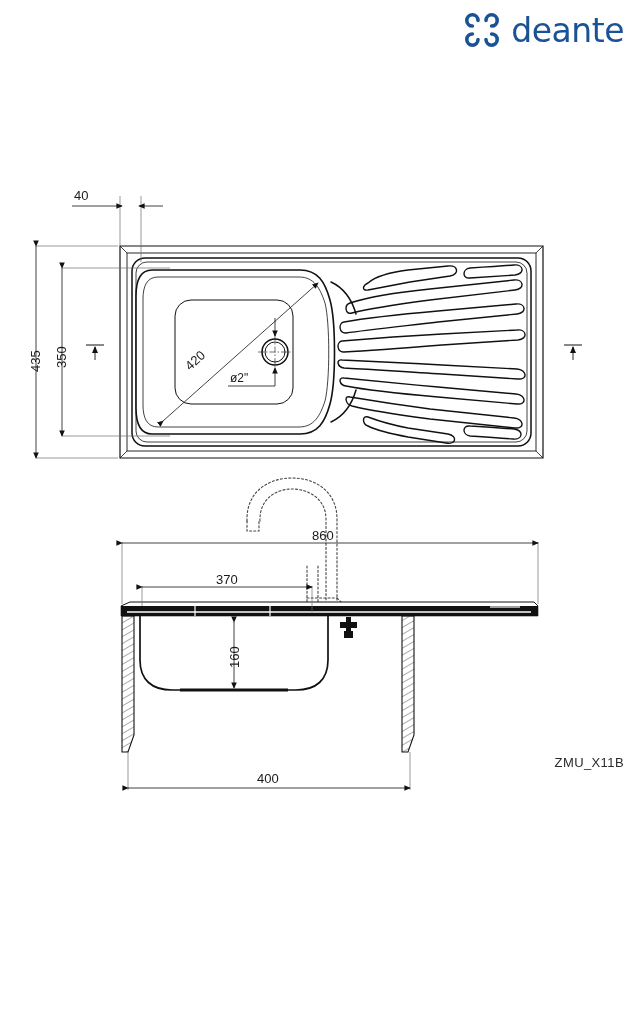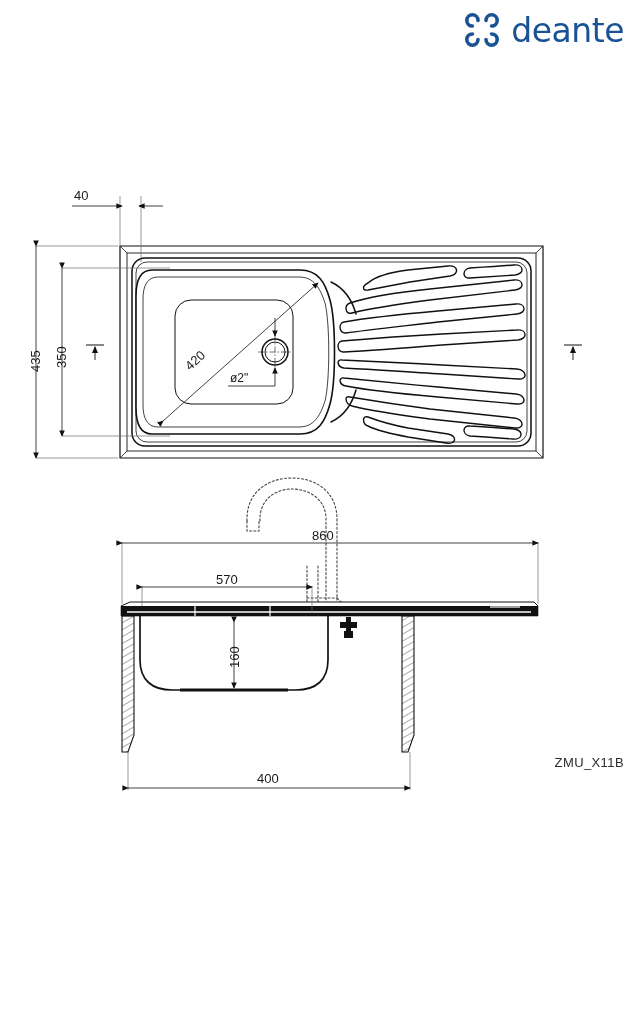--- a/index.html
+++ b/index.html
@@ -257,21 +257,21 @@
   <div class="dim rot" style="left:28px;top:372px;">435</div>
 
   <div class="dim rot" style="left:54px;top:368px;">350</div>
 
   <div class="dim" style="left:182px;top:362px;transform:rotate(-42deg);transform-origin:left top;">420</div>
 
   <div class="dim small" style="left:230px;top:371px;">ø2"</div>
 
   <div class="dim" style="left:312px;top:528px;text-align:right;">860</div>
 
-  <div class="dim" style="left:216px;top:572px;">570</div>
+  <div class="dim" style="left:216px;top:572px;">370</div>
 
   <div class="dim rot" style="left:227px;top:668px;">160</div>
 
   <div class="dim" style="left:257px;top:771px;">400</div>
 
   <div class="code">ZMU_X11B</div>
 
 </div>
 
 </body></html>

